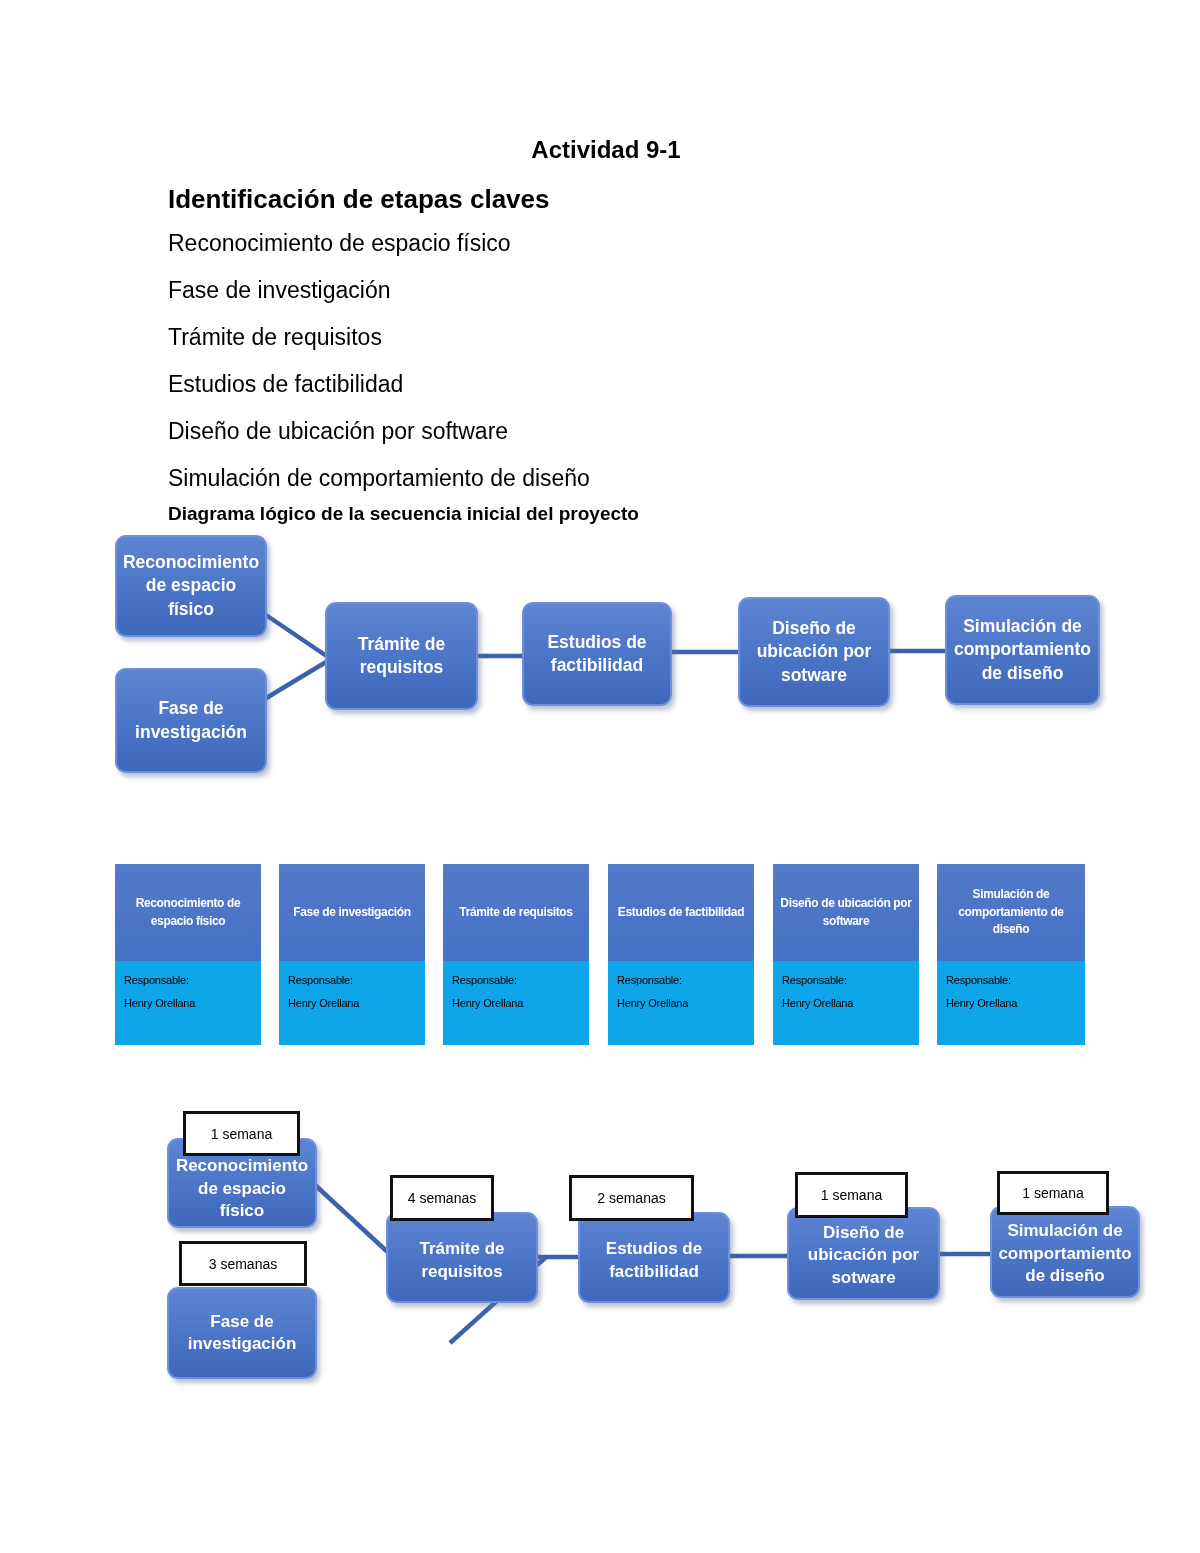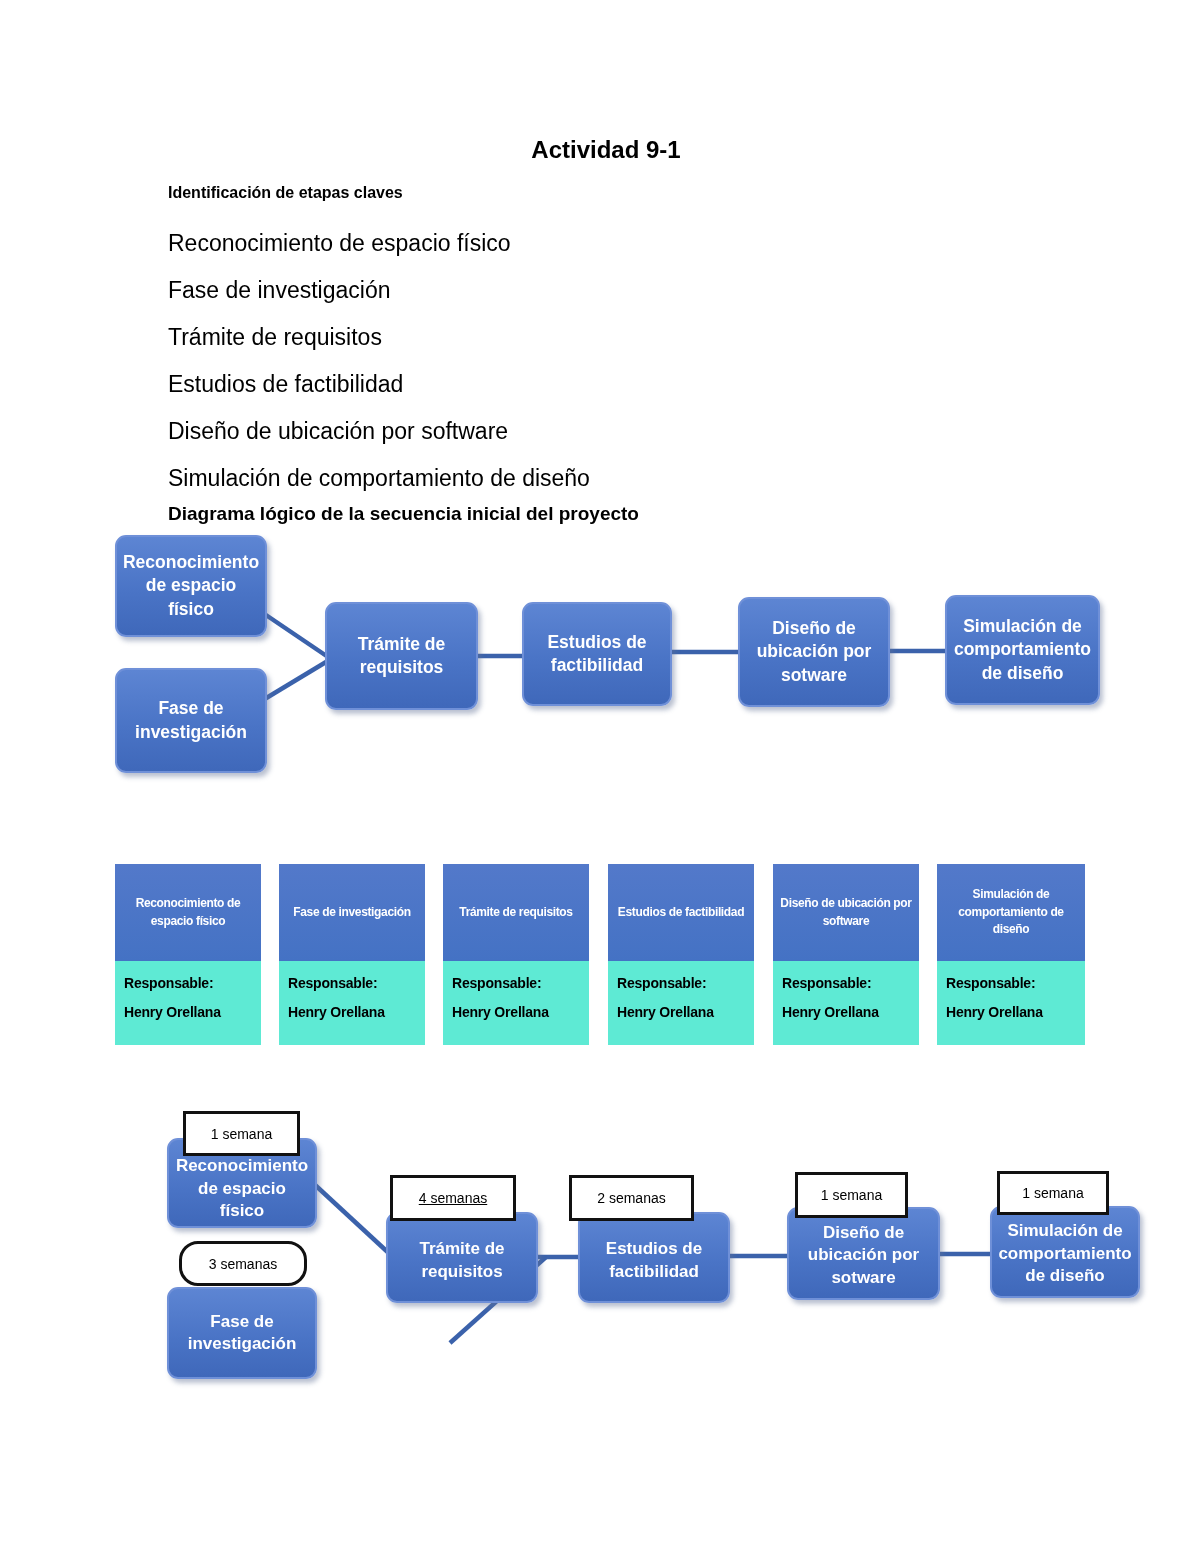--- a/index.html
+++ b/index.html
@@ -23,22 +23,22 @@
     padding:6px;box-sizing:border-box;
   }
   
   .resp-head{
     z-index:2;background:linear-gradient(180deg,#5379ca 0%,#4472c4 100%);
     color:#ffffff;font-weight:bold;font-size:12px;letter-spacing:-0.35px;line-height:1.45;
     display:flex;align-items:center;justify-content:center;text-align:center;
     padding:2px 3px;box-sizing:border-box;
   }
   .resp-body{
-    z-index:2;background:#5eead4;color:#000;font-size:14px;line-height:2.05;
-    padding:8px 0 0 9px;box-sizing:border-box;letter-spacing:-0.2px;font-weight:bold;
+    z-index:2;background:#0ea5e9;color:#000;font-size:11px;line-height:2.05;
+    padding:8px 0 0 9px;box-sizing:border-box;letter-spacing:-0.2px;
   }
   .resp-body span{display:block;}
 
   
   .dur-label{
     z-index:3;background:#ffffff;border:3px solid #111111;
     display:flex;align-items:center;justify-content:center;
     font-size:14px;color:#000;box-sizing:border-box;white-space:nowrap;
   }
   svg.connectors{position:absolute;left:0;top:0;z-index:1;}
@@ -57,21 +57,21 @@
     <line x1="888" y1="651" x2="949" y2="651" stroke="#3b62ab" stroke-width="4.5"></line>
 
     <line x1="314" y1="1184" x2="393" y2="1257" stroke="#3b62ab" stroke-width="4.5"></line>
     <line x1="450" y1="1343" x2="546" y2="1257" stroke="#3b62ab" stroke-width="4.5"></line>
     <line x1="535" y1="1257" x2="582" y2="1257" stroke="#3b62ab" stroke-width="4.5"></line>
     <line x1="727" y1="1256" x2="792" y2="1256" stroke="#3b62ab" stroke-width="4.5"></line>
     <line x1="937" y1="1254" x2="995" y2="1254" stroke="#3b62ab" stroke-width="4.5"></line>
   </svg>
 
   <div class="abs doc-title" style="top:136px;left:0;">Actividad 9-1</div>
-  <div class="abs h-bold" style="top:184px;left:168px;font-size:16px;">Identificación de etapas claves</div>
+  <div class="abs h-bold" style="top:184px;left:168px;font-size:26px;">Identificación de etapas claves</div>
 
   <div class="abs list-item" style="top:230px;left:168px;">Reconocimiento de espacio físico</div>
   <div class="abs list-item" style="top:277px;left:168px;">Fase de investigación</div>
   <div class="abs list-item" style="top:324px;left:168px;">Trámite de requisitos</div>
   <div class="abs list-item" style="top:371px;left:168px;">Estudios de factibilidad</div>
   <div class="abs list-item" style="top:418px;left:168px;">Diseño de ubicación por software</div>
   <div class="abs list-item" style="top:465px;left:168px;">Simulación de comportamiento de diseño</div>
 
   <div class="abs h-bold" style="top:503px;left:168px;">Diagrama lógico de la secuencia inicial del proyecto</div>
 
@@ -113,24 +113,24 @@
   <div class="abs resp-body" style="left:937px;top:961px;width:148px;height:84px;">
     <span>Responsable:</span>
     <span>Henry Orellana</span>
   </div>
 
 
   <div class="abs flow-box" style="left:167px;top:1138px;width:150px;height:90px;font-size:17px;padding-top:18px;">Reconocimiento de espacio físico</div>
   <div class="abs dur-label" style="left:183px;top:1111px;width:117px;height:45px;">1 semana</div>
 
   <div class="abs flow-box" style="left:167px;top:1287px;width:150px;height:92px;font-size:17px;">Fase de investigación</div>
-  <div class="abs dur-label" style="left:179px;top:1241px;width:128px;height:45px;border-radius:19px;">3 semanas</div>
+  <div class="abs dur-label" style="left:179px;top:1241px;width:128px;height:45px;">3 semanas</div>
 
   <div class="abs flow-box" style="left:386px;top:1212px;width:152px;height:91px;font-size:17px;padding-top:12px;">Trámite de requisitos</div>
-  <div class="abs dur-label" style="left:390px;top:1175px;width:126px;height:46px;text-decoration:underline;">4 semanas</div>
+  <div class="abs dur-label" style="left:390px;top:1175px;width:104px;height:46px;">4 semanas</div>
 
   <div class="abs flow-box" style="left:578px;top:1212px;width:152px;height:91px;font-size:17px;padding-top:12px;">Estudios de factibilidad</div>
   <div class="abs dur-label" style="left:569px;top:1175px;width:125px;height:46px;">2 semanas</div>
 
   <div class="abs flow-box" style="left:787px;top:1207px;width:153px;height:93px;font-size:17px;padding-top:10px;">Diseño de ubicación por sotware</div>
   <div class="abs dur-label" style="left:795px;top:1172px;width:113px;height:46px;">1 semana</div>
 
   <div class="abs flow-box" style="left:990px;top:1206px;width:150px;height:92px;font-size:17px;padding-top:10px;">Simulación de comportamiento de diseño</div>
   <div class="abs dur-label" style="left:997px;top:1171px;width:112px;height:44px;">1 semana</div>
 

